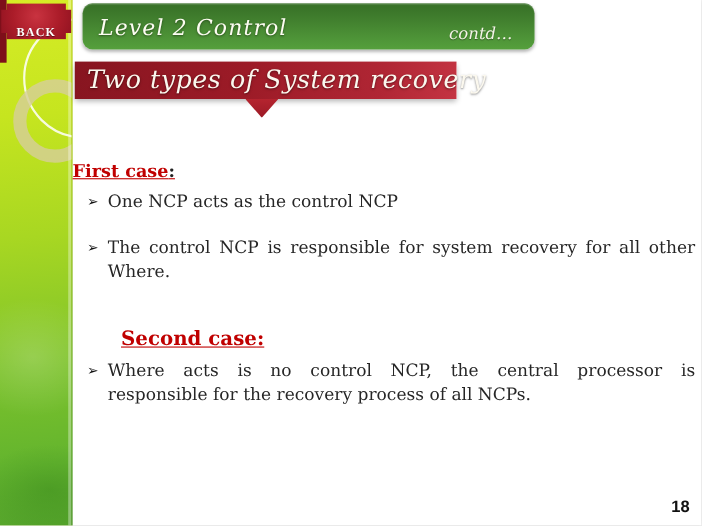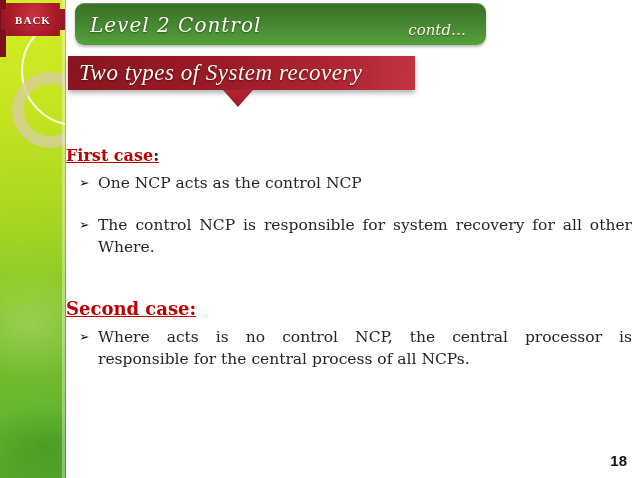--- a/index.html
+++ b/index.html
@@ -34,21 +34,21 @@
     position:absolute;right:0;top:0;width:3px;height:100%;background:rgba(255,255,255,.35);
   }
   
   .back-tail{
     position:absolute;left:0;top:0;width:6px;height:57px;background:#7e0f1a;
   }
   .back-btn{
     position:absolute;left:1px;top:3px;width:64px;height:33px;cursor:pointer;
     background:radial-gradient(circle at 50% 35%,#c93340 0%,#ab1c29 55%,#8e1220 100%);
     clip-path:polygon(8% 0%,92% 0%,92% 18%,100% 18%,100% 82%,92% 82%,92% 100%,8% 100%,8% 82%,0% 82%,0% 18%,8% 18%);
-    display:flex;align-items:center;justify-content:center;
+    display:flex;align-items:flex-end;justify-content:center;
   }
   .back-btn span{
     color:#fff;font-family:"Liberation Serif",serif;font-weight:bold;font-size:11px;
     letter-spacing:1px;text-shadow:0 1px 1px rgba(0,0,0,.5);
   }
   
   .title-bar{
     position:absolute;left:75px;top:3px;width:411px;height:42px;border-radius:9px;
     background:linear-gradient(180deg,#366f26 0%,#417f2e 35%,#4c9136 70%,#55a03c 100%);
     box-shadow:0 2px 3px rgba(0,0,0,.28), inset 0 1px 1px rgba(255,255,255,.25);
@@ -71,21 +71,20 @@
   .next-btn span{
     position:absolute;left:9px;top:50%;transform:translateY(-50%);
     color:#fff;font-family:"Liberation Sans",sans-serif;font-weight:bold;font-size:15px;
     text-shadow:0 1px 1px rgba(0,0,0,.45);
   }
   
   .ribbon{
     position:absolute;left:68px;top:56px;width:347px;height:34px;
     background:linear-gradient(100deg,#871520 0%,#9c1b27 45%,#b02634 80%,#c43442 100%);
     box-shadow:0 3px 5px rgba(0,0,0,.30);
-    font-family:Liberation Serif, serif;
   }
   .ribbon span{
     position:absolute;left:11px;top:0;color:#fbf8ee;font-style:italic;
     font-size:23px;line-height:34px;letter-spacing:.5px;white-space:nowrap;
     text-shadow:0 1px 2px rgba(0,0,0,.5);
   }
   .ribbon-arrow{
     position:absolute;left:223px;top:90px;width:30px;height:17px;
     background:linear-gradient(180deg,#b5242f,#9c1a26);
     clip-path:polygon(0 0,100% 0,50% 100%);
@@ -93,21 +92,21 @@
   }
   
   .body{
     position:absolute;left:66px;top:146px;width:566px;color:#262626;
   }
   .case-heading{
     font-weight:bold;text-decoration:underline;color:#c00000;
     margin:0 0 6px 0;
   }
   .case-heading.h0{font-size:16px;line-height:20px;}
-  .case-heading.h1{font-size:18px;line-height:22px;margin-top:40px;}
+  .case-heading.h1{font-size:18px;line-height:22px;margin-top:40px;margin-left:44px;}
   .case-heading .colon-dark{color:#222222;}
   .case-heading .colon-red{color:#c00000;}
   .bullet{
     position:relative;padding-left:32px;font-size:15.5px;line-height:22px;
   }
   .bullet .glyph{
     position:absolute;left:13px;top:3px;font-size:12.5px;line-height:16px;
     color:#111;font-family:"DejaVu Sans",sans-serif;
   }
   .bullet.gap{margin-bottom:20px;}
@@ -160,20 +159,20 @@
       <span class="glyph">➢</span>
       <div class="line stretch">The control NCP is responsible for system recovery for all other</div>
       <div class="line">Where.</div>
     </div>
 
     <div class="case-heading h1"><span>Second case</span><span class="colon-red">:</span></div>
 
     <div class="bullet">
       <span class="glyph">➢</span>
       <div class="line stretch">Where acts is no control NCP, the central processor is</div>
-      <div class="line">responsible for the central process of all NCPs.</div>
+      <div class="line">responsible for the recovery process of all NCPs.</div>
     </div>
 
   </div>
 
   <div class="page-num">18</div>
 
 </div>
 
 </body></html>

